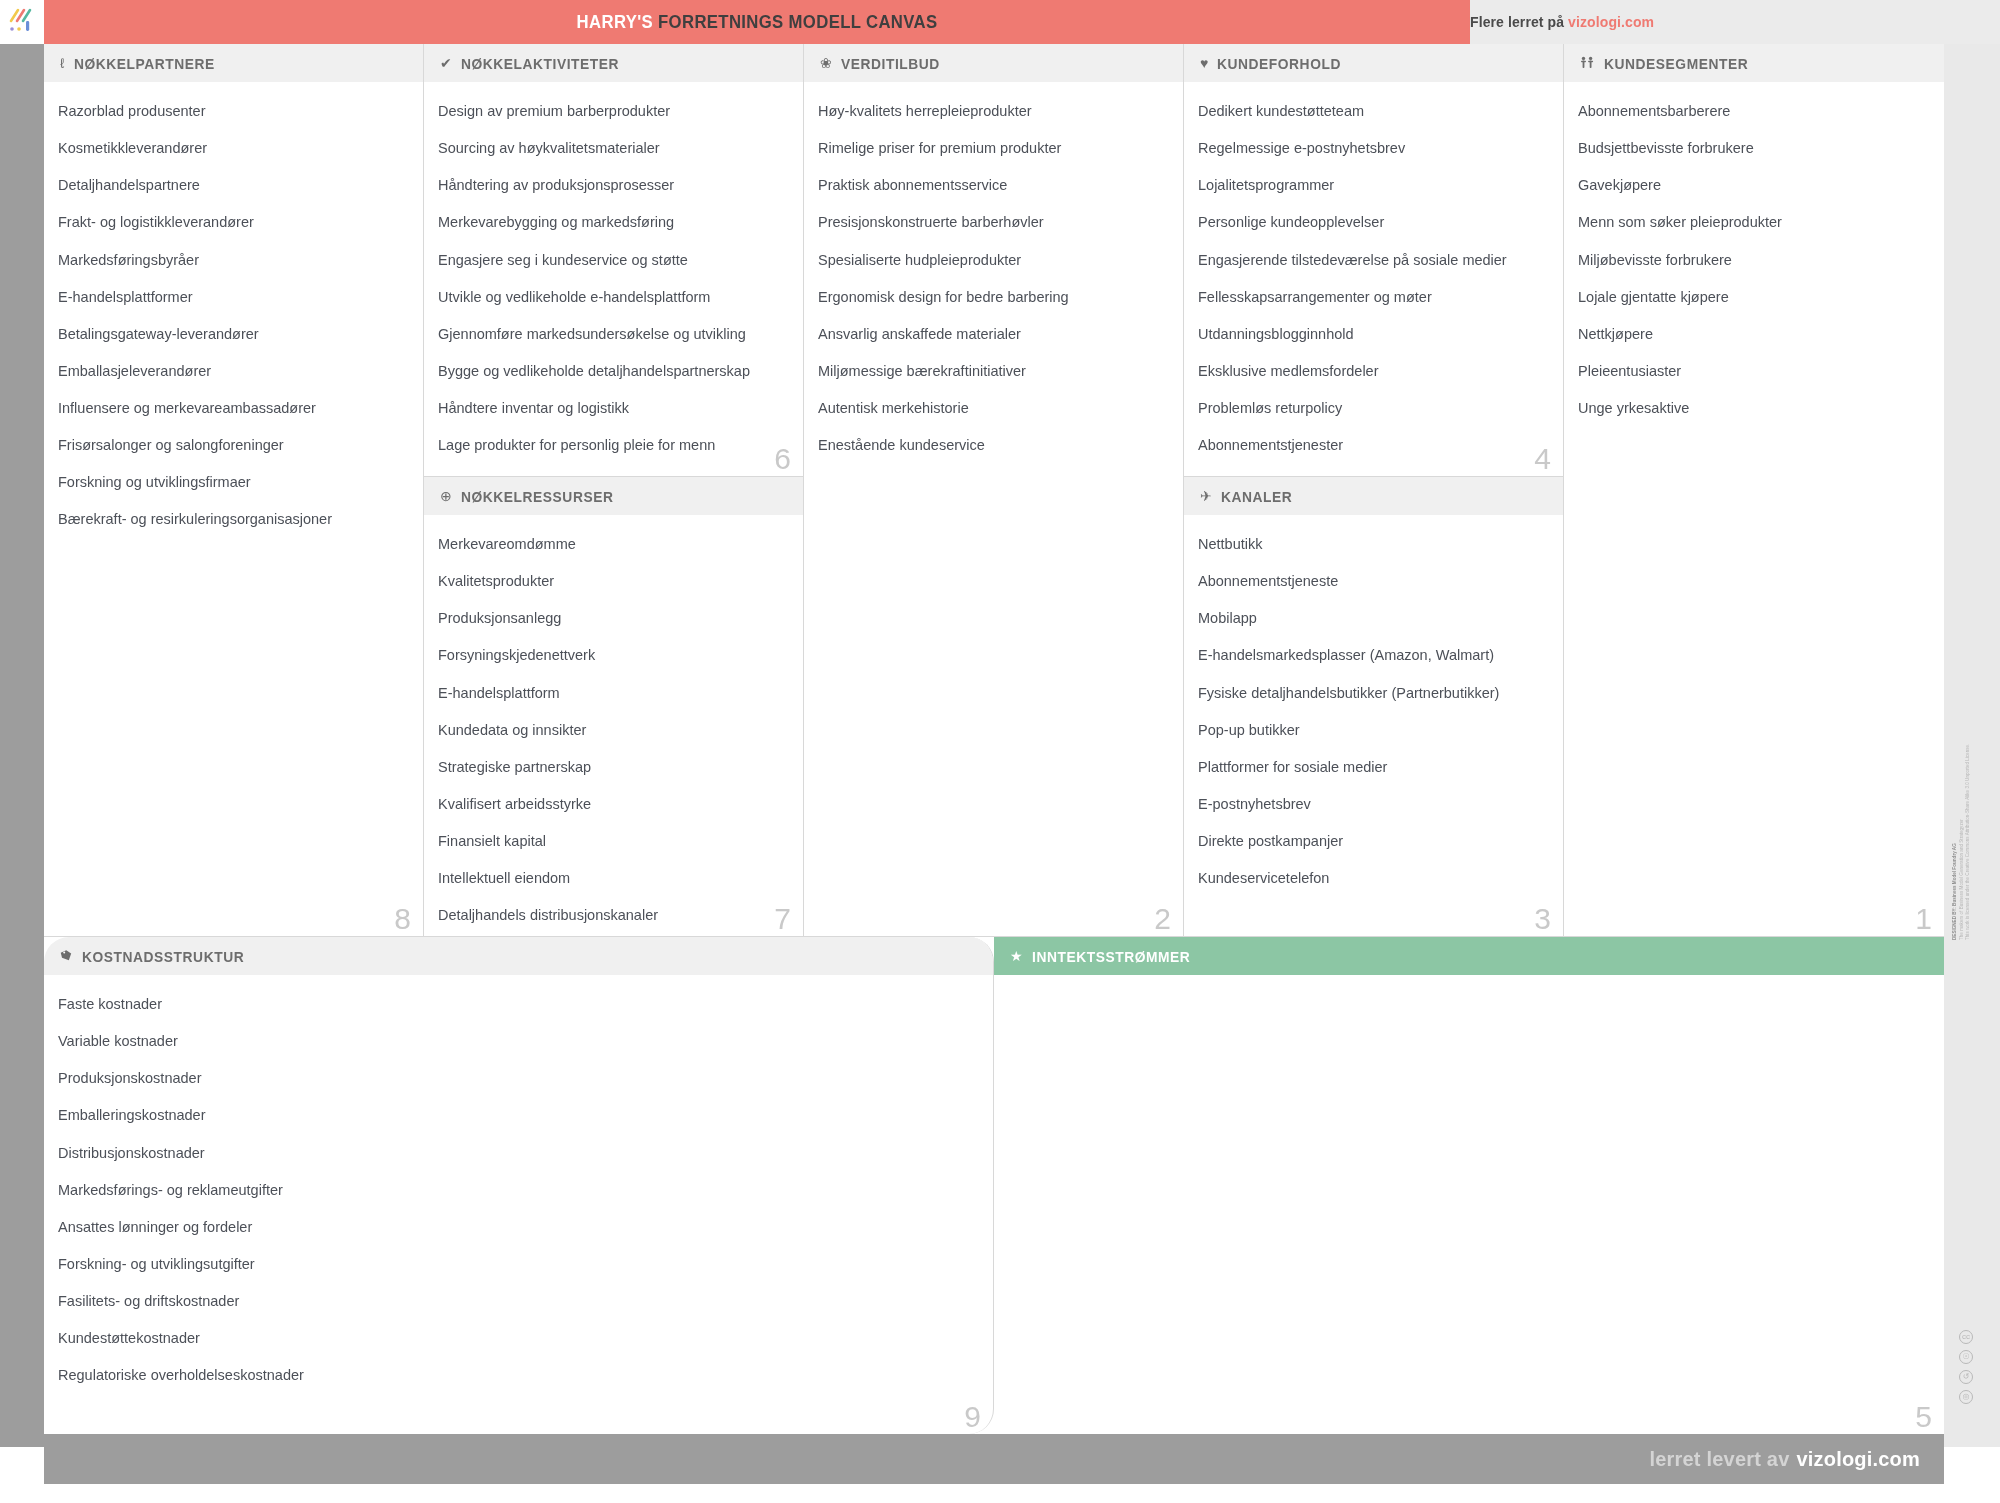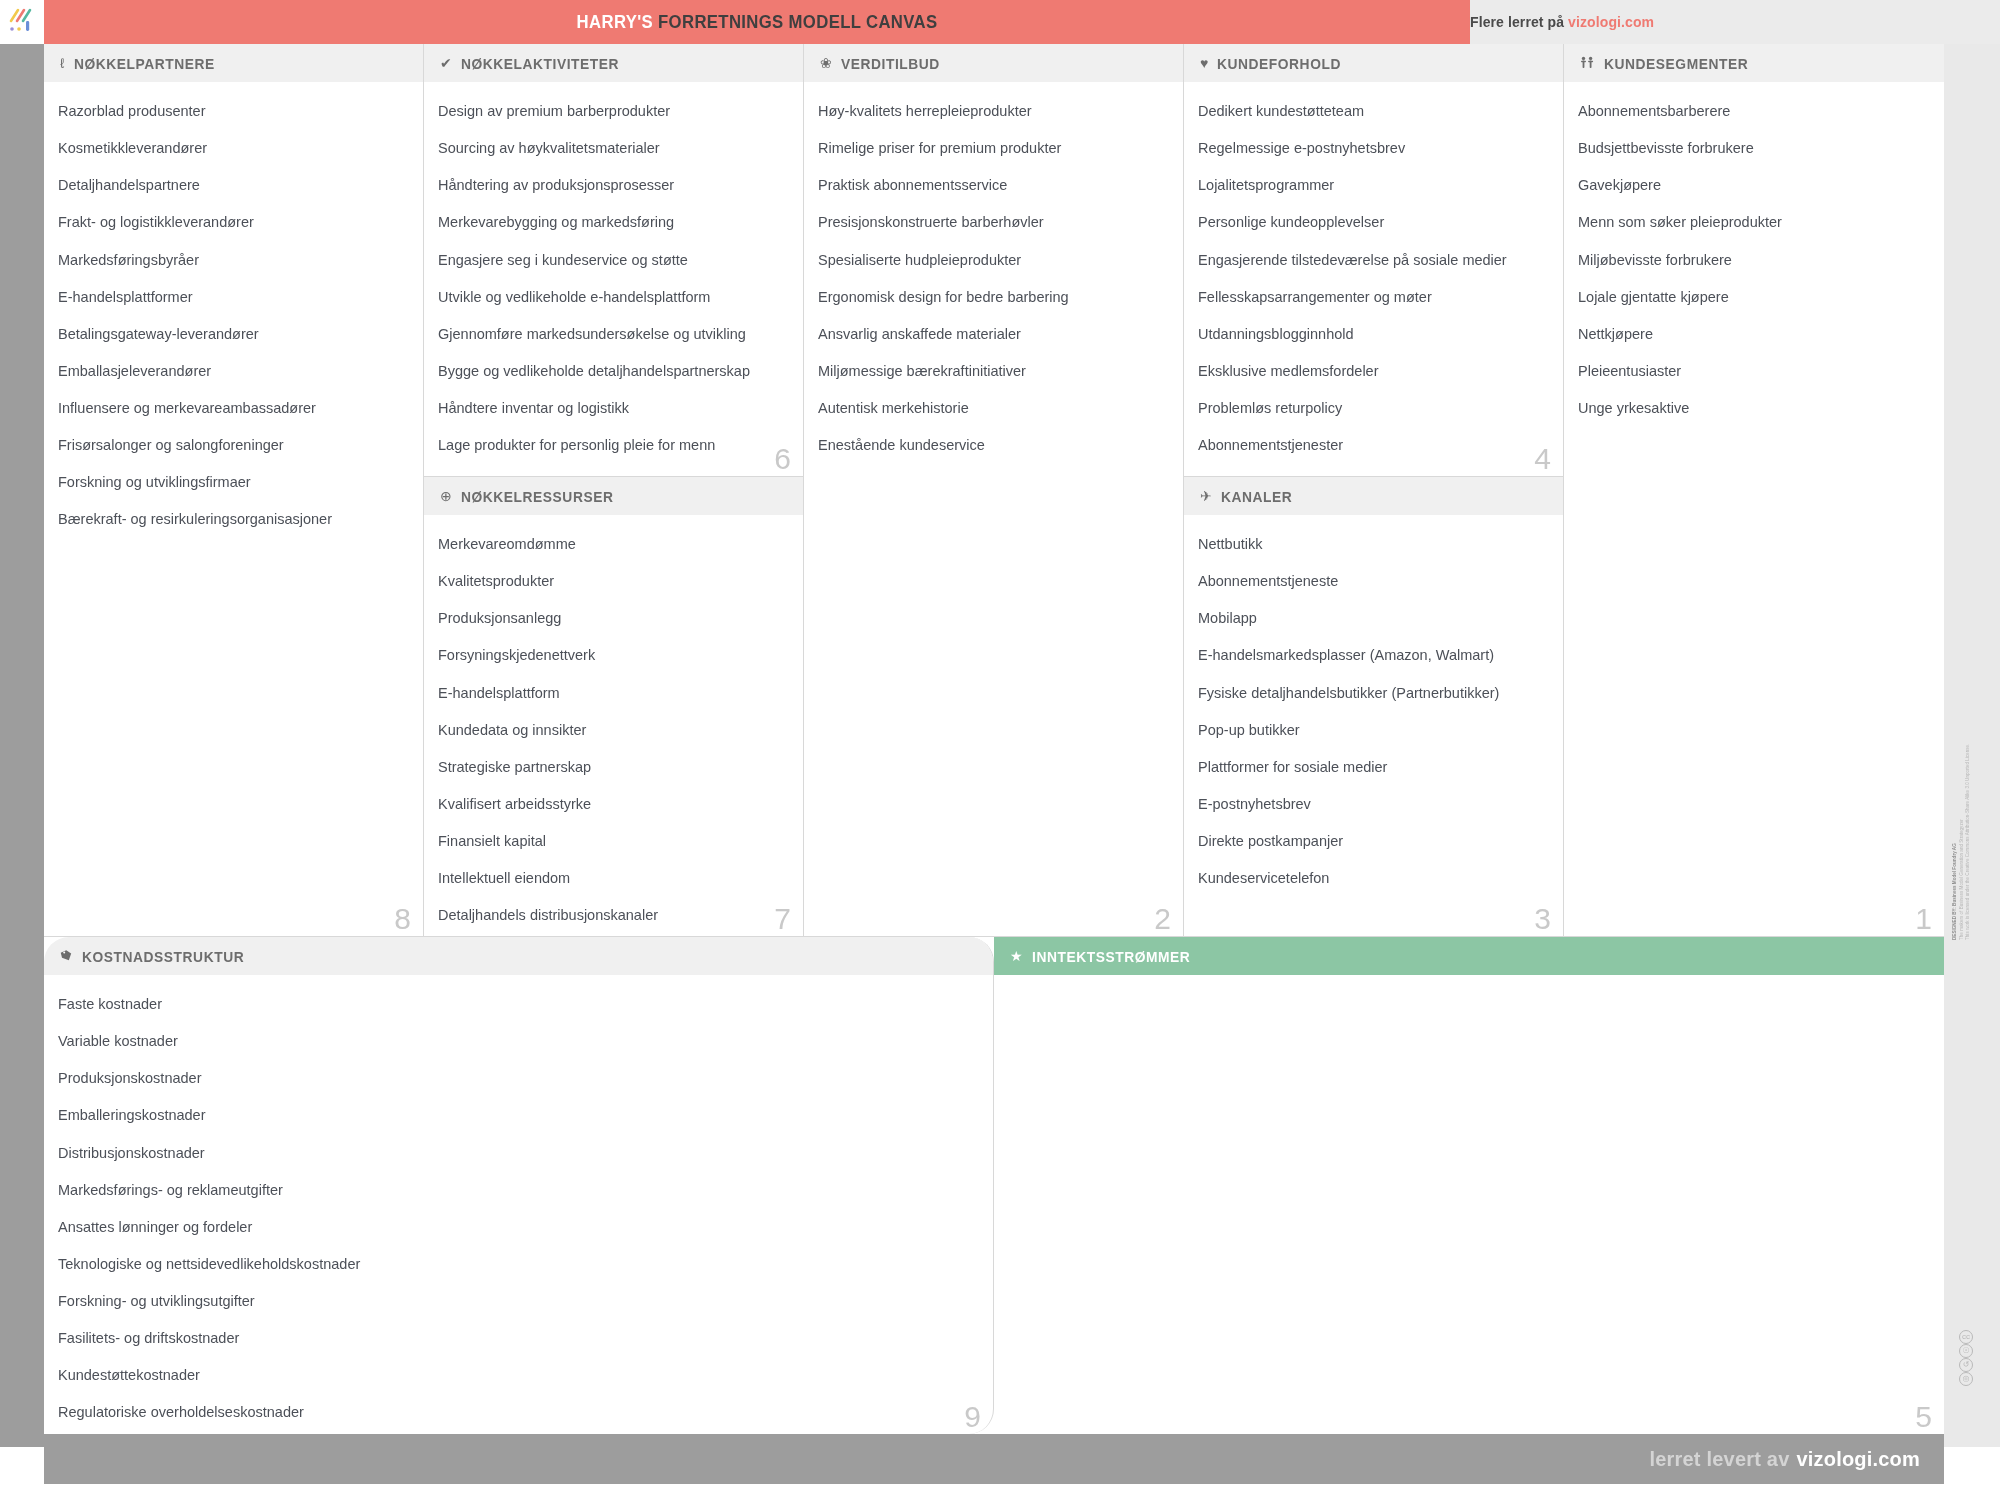--- a/index.html
+++ b/index.html
@@ -154,21 +154,21 @@
     transform-origin: left top;
     font-size: 4.6px;
     line-height: 1.45;
     color: #b6b6b6;
     white-space: nowrap;
   }
   .side-credit .bold { font-weight: bold; color: #8f8f8f; }
   .cc-icons {
     position: absolute;
     left: 1959px; top: 1330px;
-    display: flex; flex-direction: column; gap: 0;
+    display: flex; flex-direction: column; gap: 6px;
   }
   .cc-icons .cc {
     width: 14px; height: 14px; border-radius: 50%;
     border: 1px solid #b9b9b9; color: #b9b9b9;
     font-size: 8px; line-height: 12px; text-align: center;
   }
 </style>
 </head>
 <body>
 
@@ -379,21 +379,20 @@
         <span class="htitle">KOSTNADSSTRUKTUR</span>
       </div>
       <div class="cell-body">
         <div class="item">Faste kostnader</div>
         <div class="item">Variable kostnader</div>
         <div class="item">Produksjonskostnader</div>
         <div class="item">Emballeringskostnader</div>
         <div class="item">Distribusjonskostnader</div>
         <div class="item">Markedsførings- og reklameutgifter</div>
         <div class="item">Ansattes lønninger og fordeler</div>
-        <div class="item">Teknologiske og nettsidevedlikeholdskostnader</div>
         <div class="item">Forskning- og utviklingsutgifter</div>
         <div class="item">Fasilitets- og driftskostnader</div>
         <div class="item">Kundestøttekostnader</div>
         <div class="item">Regulatoriske overholdelseskostnader</div>
       </div>
       <div class="badge">9</div>
     </div>
 
     <div class="cell no-right" style="left:950px; top:893px; width:950px; height:497px; border-bottom:none;">
       <div class="cell-head green">

